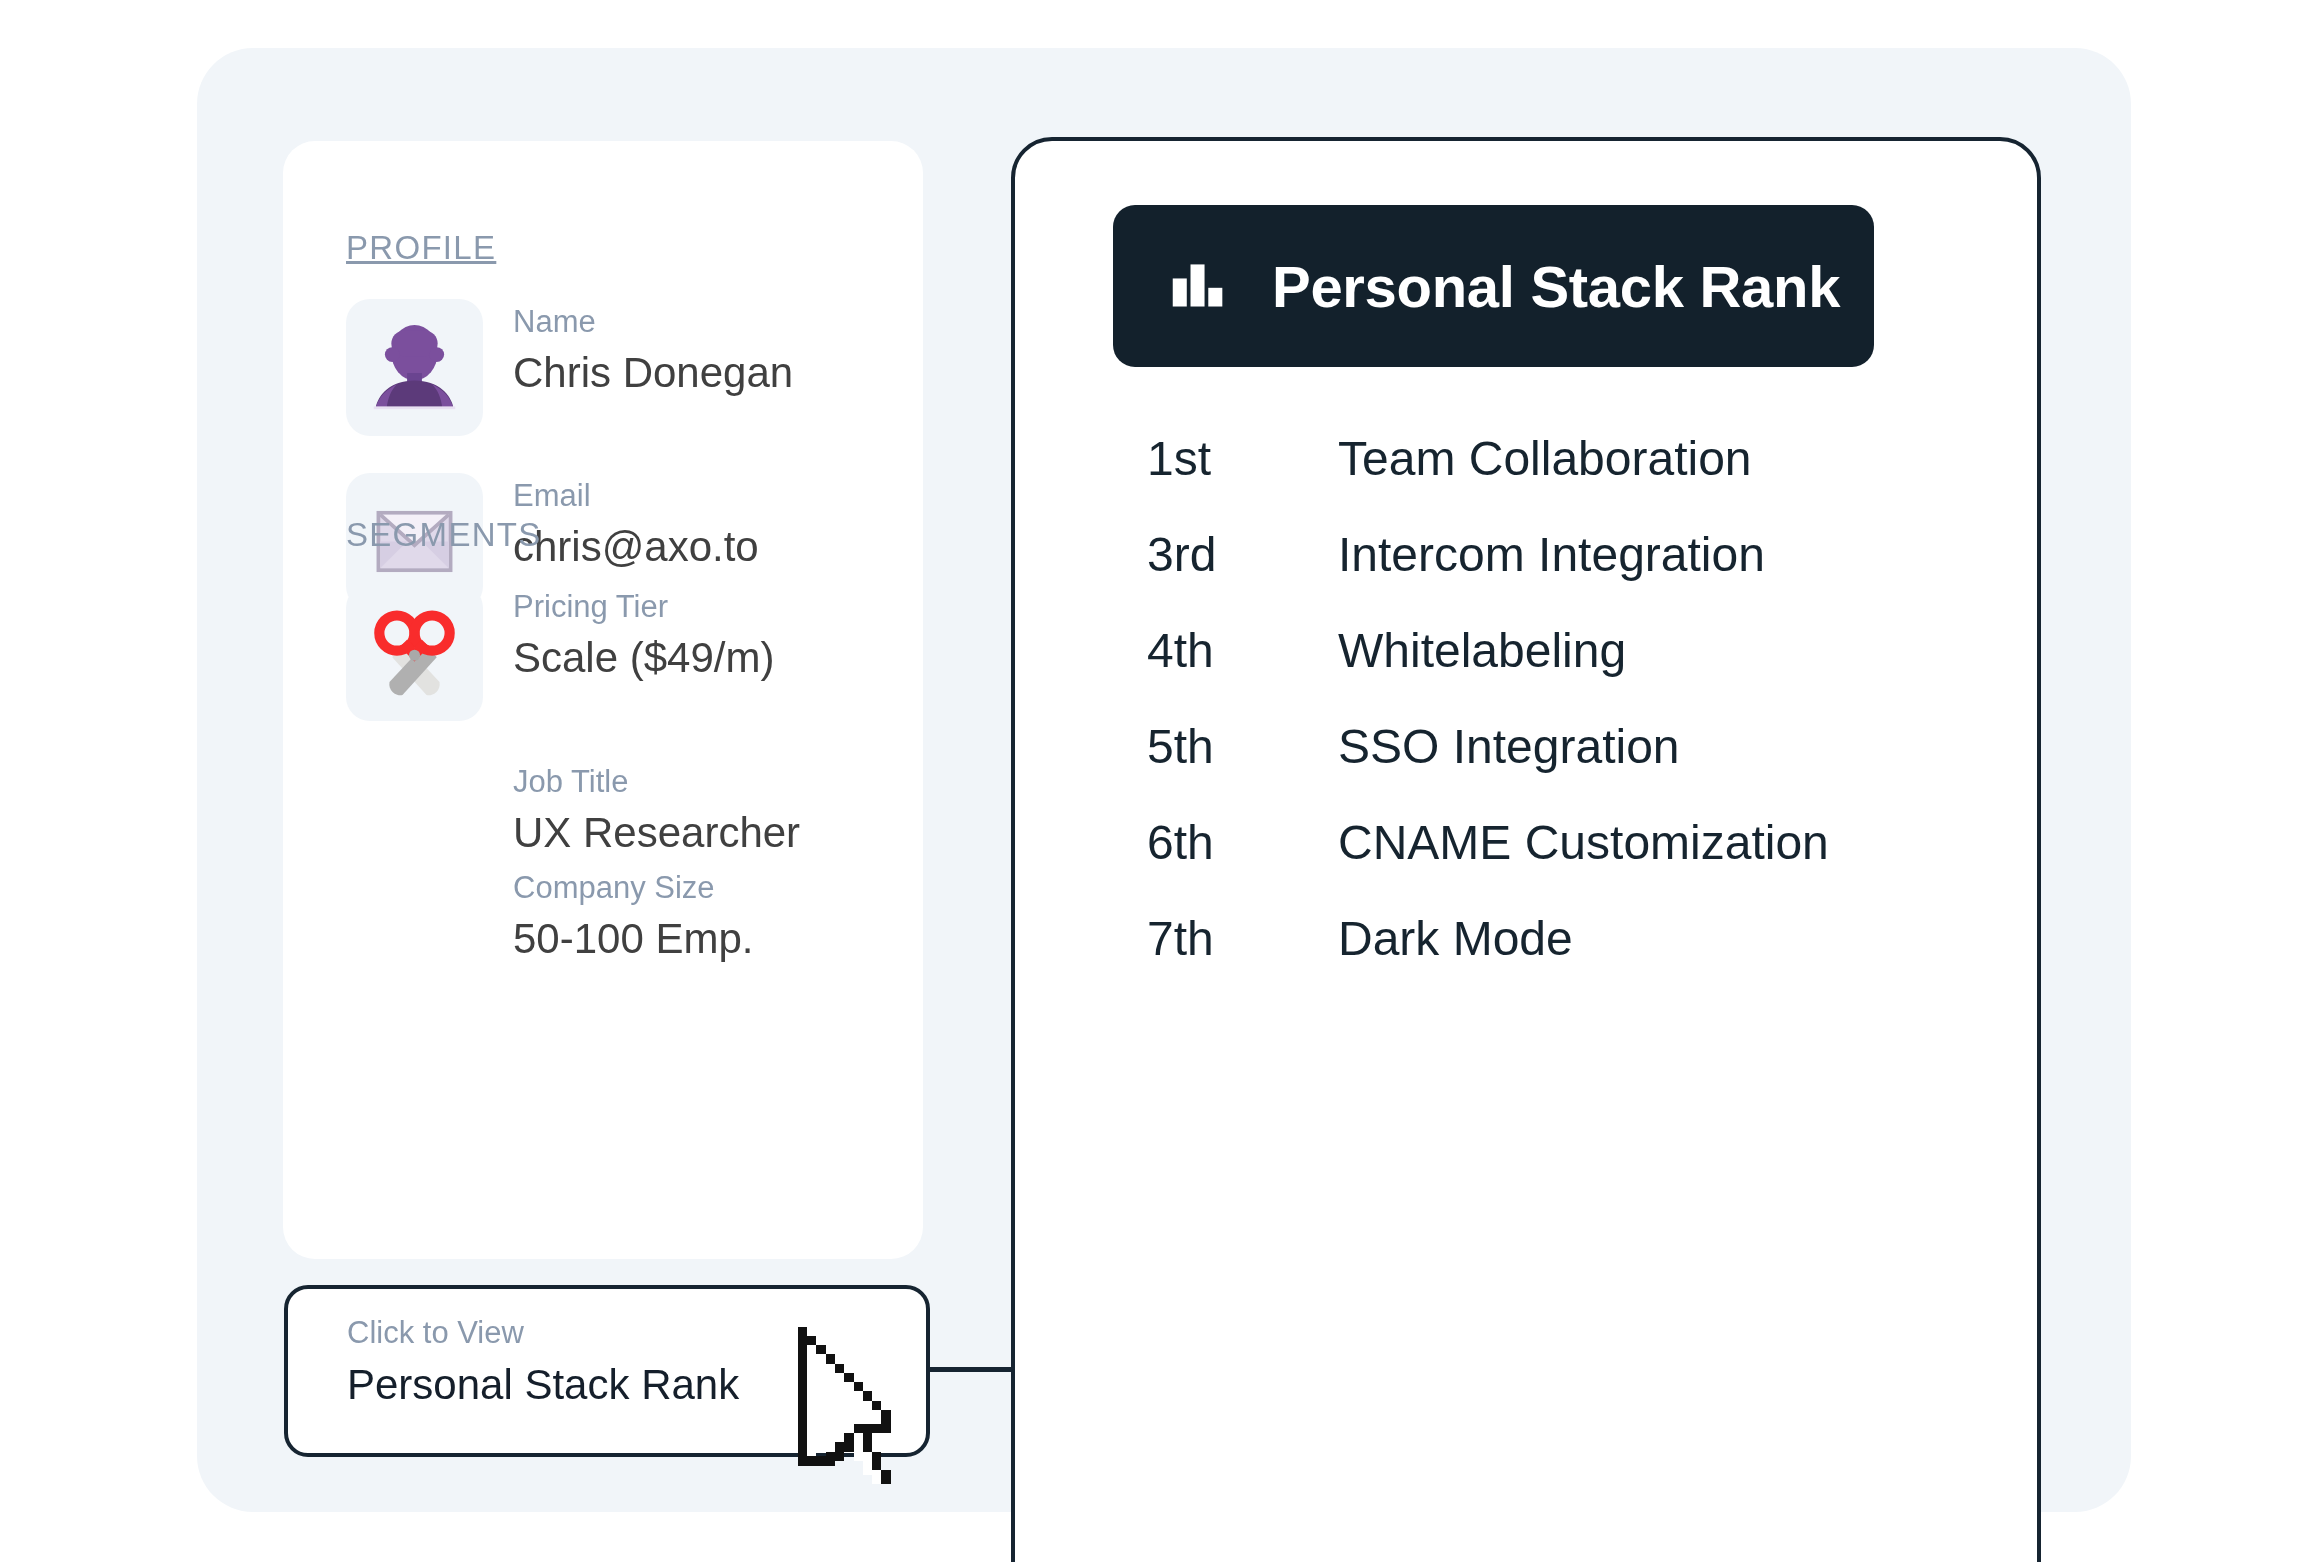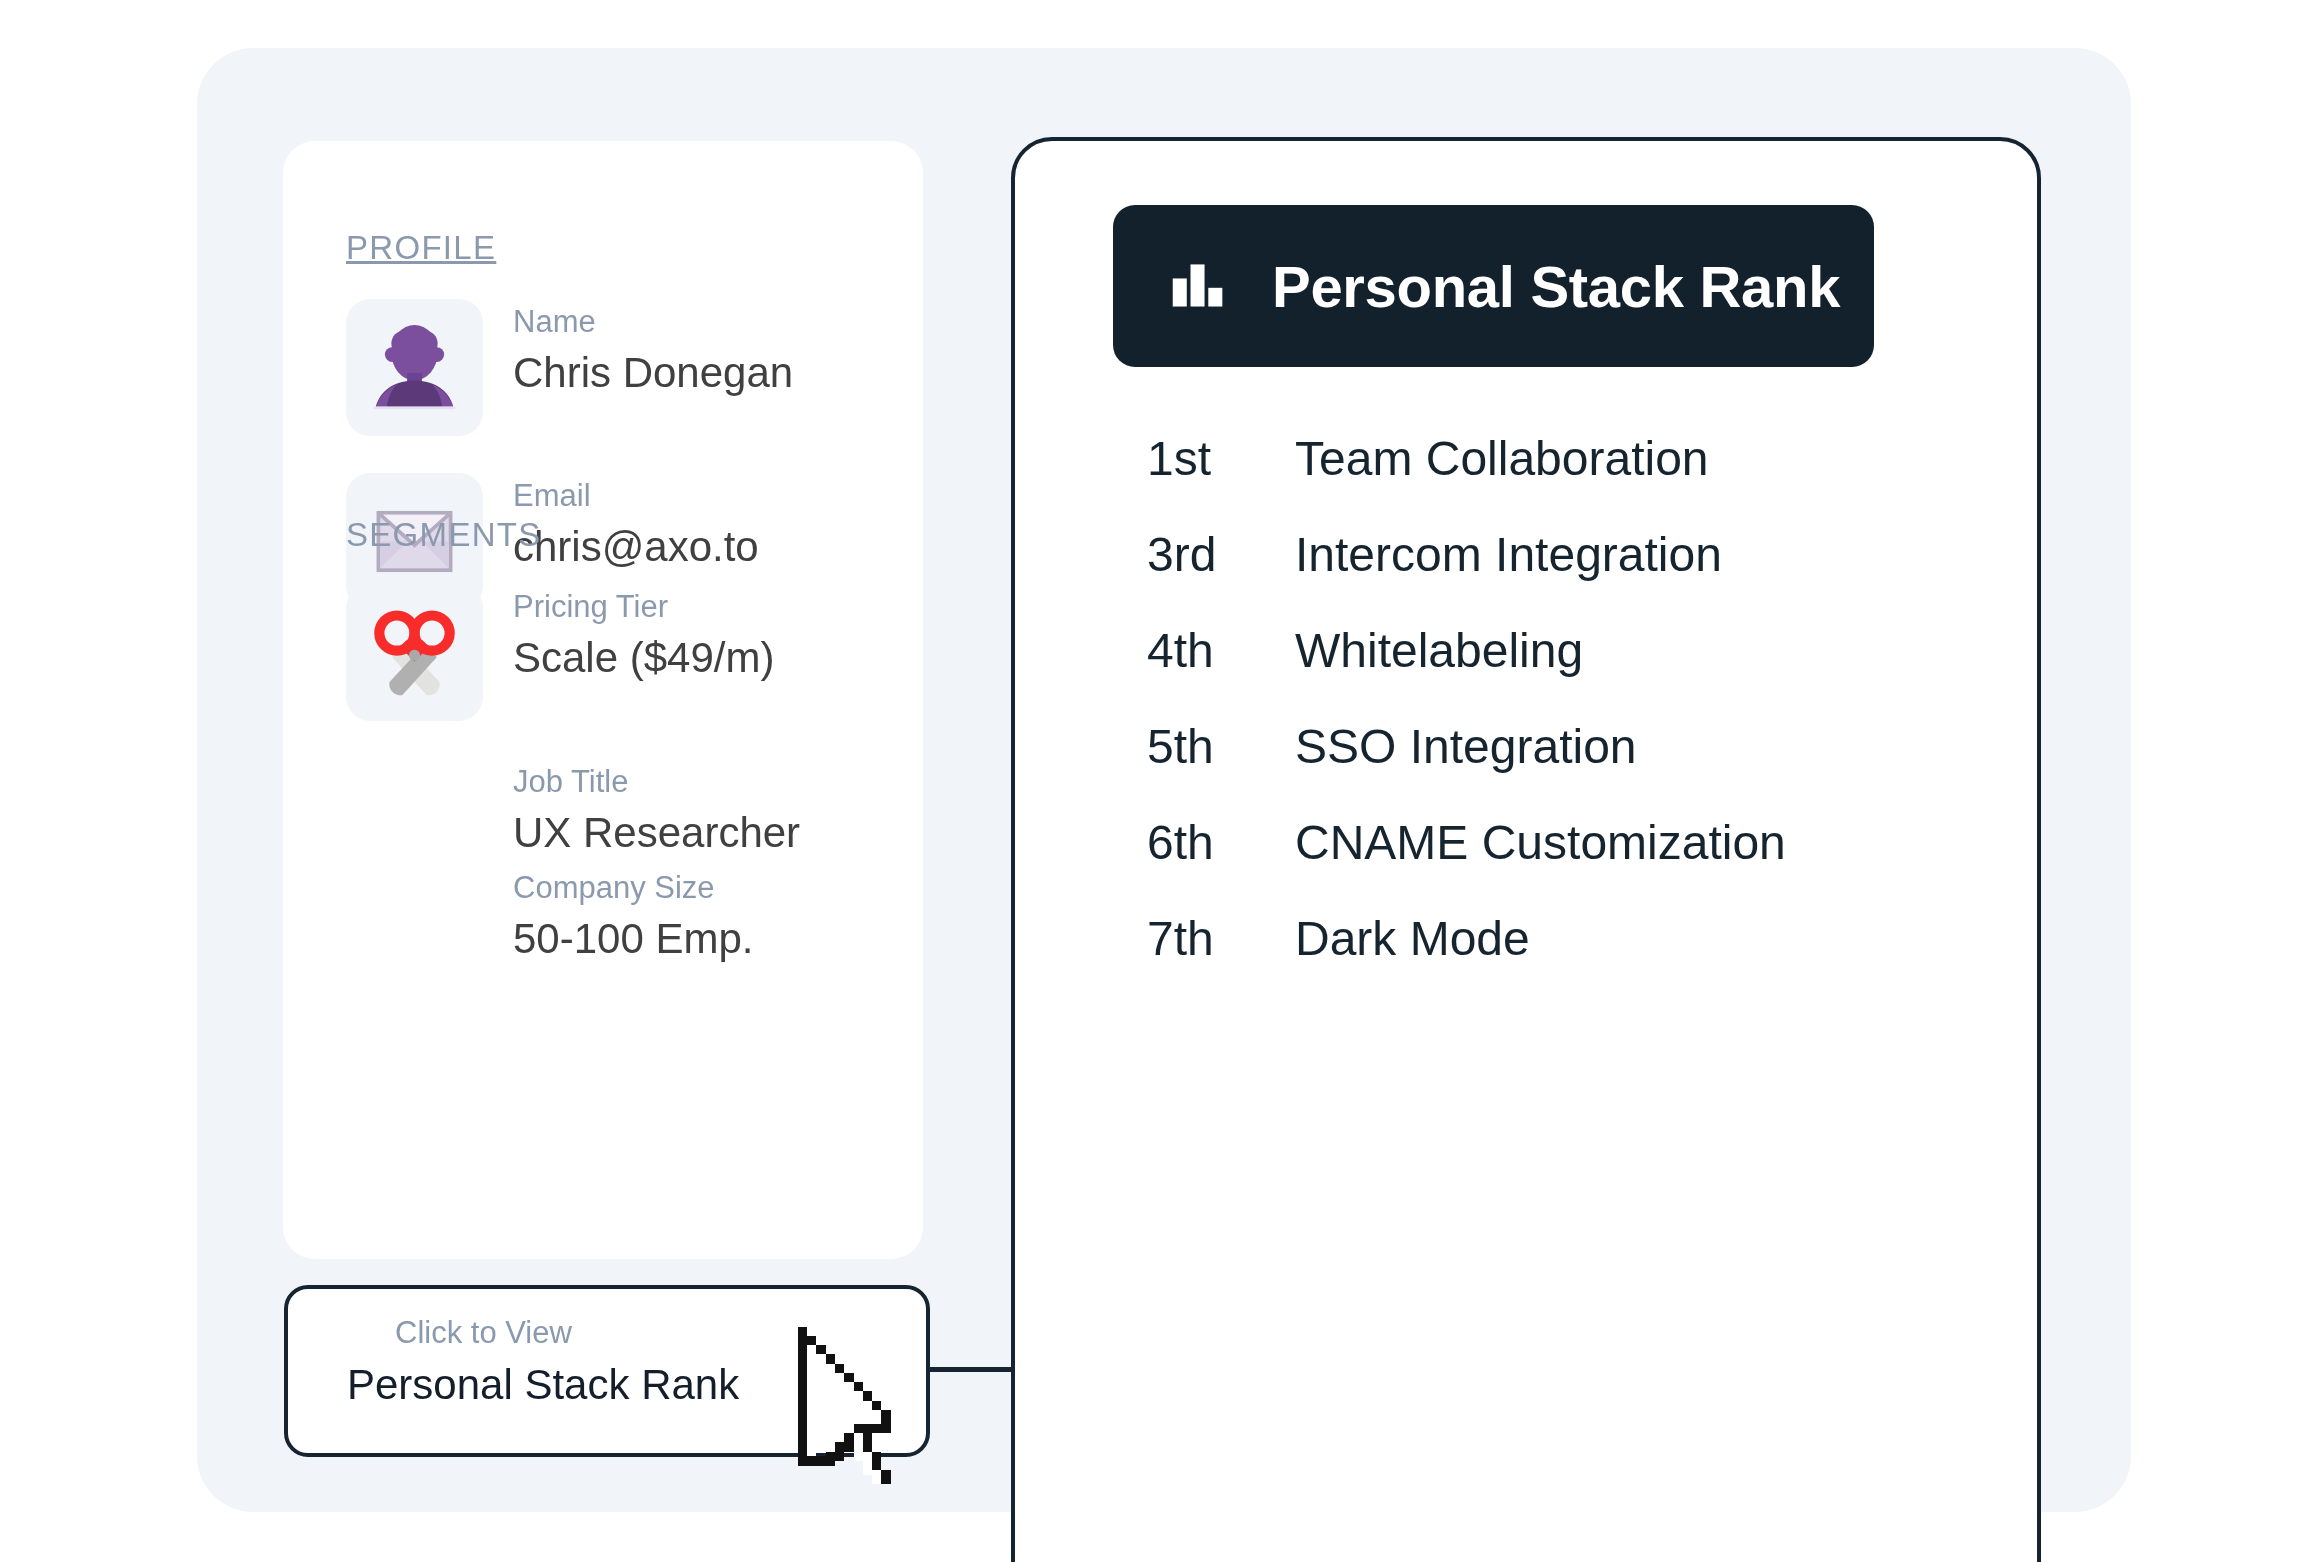--- a/index.html
+++ b/index.html
@@ -107,21 +107,20 @@
     border-radius: 24px;
     box-sizing: border-box;
   }
   #click-card .cc-label {
     position: absolute;
     left: 59px;
     top: 26px;
     font-size: 31px;
     color: #8a99ad;
     white-space: nowrap;
-    margin-left: 48px;
   }
   #click-card .cc-value {
     position: absolute;
     left: 59px;
     top: 72px;
     font-size: 42px;
     color: #151f2b;
     white-space: nowrap;
   }
 
@@ -188,20 +187,21 @@
     position: absolute;
     left: 0;
     top: 269px;
     width: 100%;
   }
   .rank-row {
     position: relative;
     height: 96px;
     display: flex;
     align-items: center;
+    gap: 43px;
   }
   .rank-pos {
     flex: 0 0 auto;
     width: 148px;
     margin-left: 132px;
     font-size: 48px;
     color: #16242f;
     white-space: nowrap;
   }
   .rank-label {

